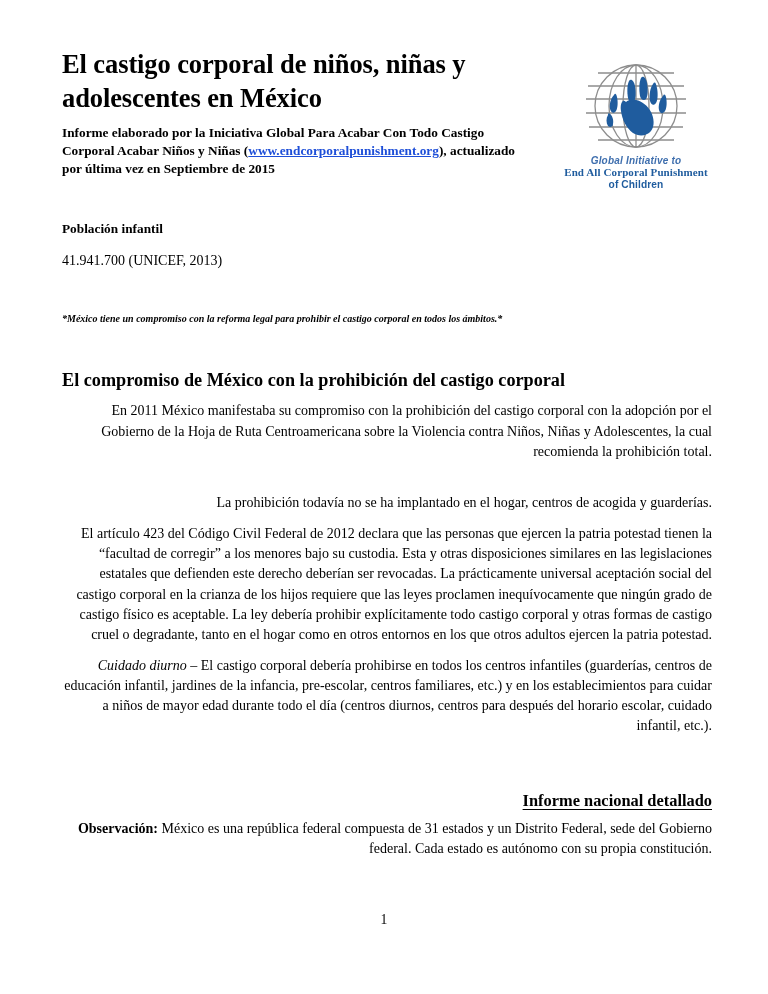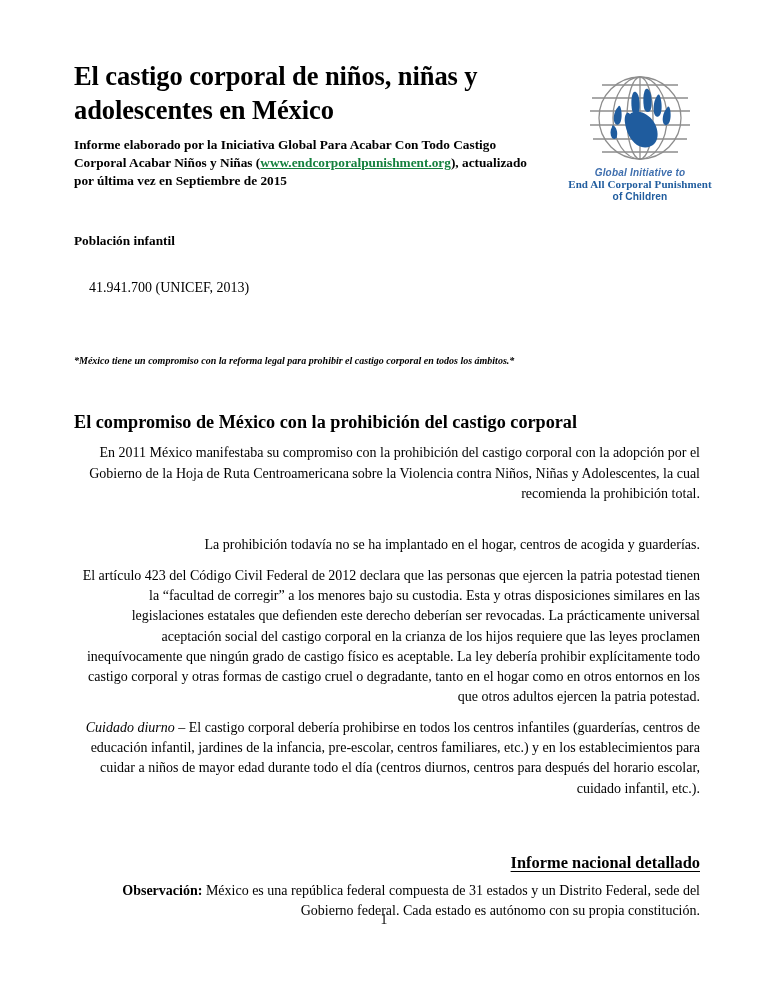--- a/index.html
+++ b/index.html
@@ -14,21 +14,21 @@
     font-family: "Liberation Serif", "DejaVu Serif", serif;
     color: #000000;
     position: relative;
     overflow: hidden;
   }
   .page {
     position: relative;
     width: 768px;
     height: 980px;
     box-sizing: border-box;
-    padding: 12px;
+    padding: 0;
   }
 
   
   .header {
     position: relative;
     padding: 48px 56px 0 62px;
   }
   .header-inner {
     display: flex;
     align-items: flex-start;
@@ -46,21 +46,21 @@
     margin: 0 0 8px 0;
     letter-spacing: -0.1px;
   }
   .byline {
     font-size: 13.3px;
     font-weight: bold;
     line-height: 1.37;
     margin: 0;
   }
   .byline a.weblink {
-    color: #15803d;
+    color: #1d4ed8;
     text-decoration: underline;
     font-weight: bold;
   }
 
   
   .logo {
     flex: 0 0 auto;
     width: 152px;
     margin-top: 10px;
     text-align: center;
@@ -109,21 +109,21 @@
 
   .label-bold {
     font-size: 13.3px;
     font-weight: bold;
     margin: 0;
     line-height: 1.4;
   }
   p.plain {
     font-size: 14px;
     line-height: 1.42;
-    margin: 15px;
+    margin: 0;
   }
   p.body-par {
     font-size: 14px;
     line-height: 1.44;
     margin: 0 0 11px 0;
     text-align: right;
   }
   p.body-par:last-child { margin-bottom: 0; }
 
   .emph-note {

